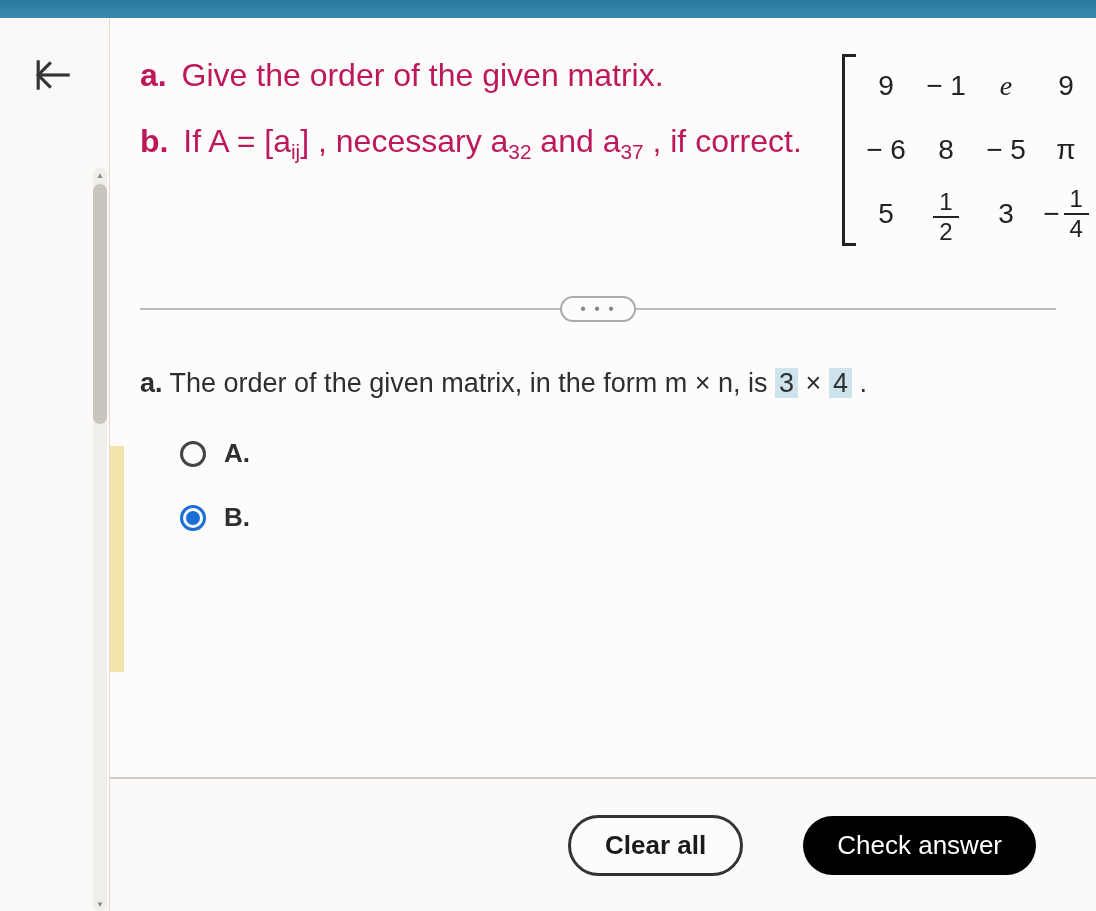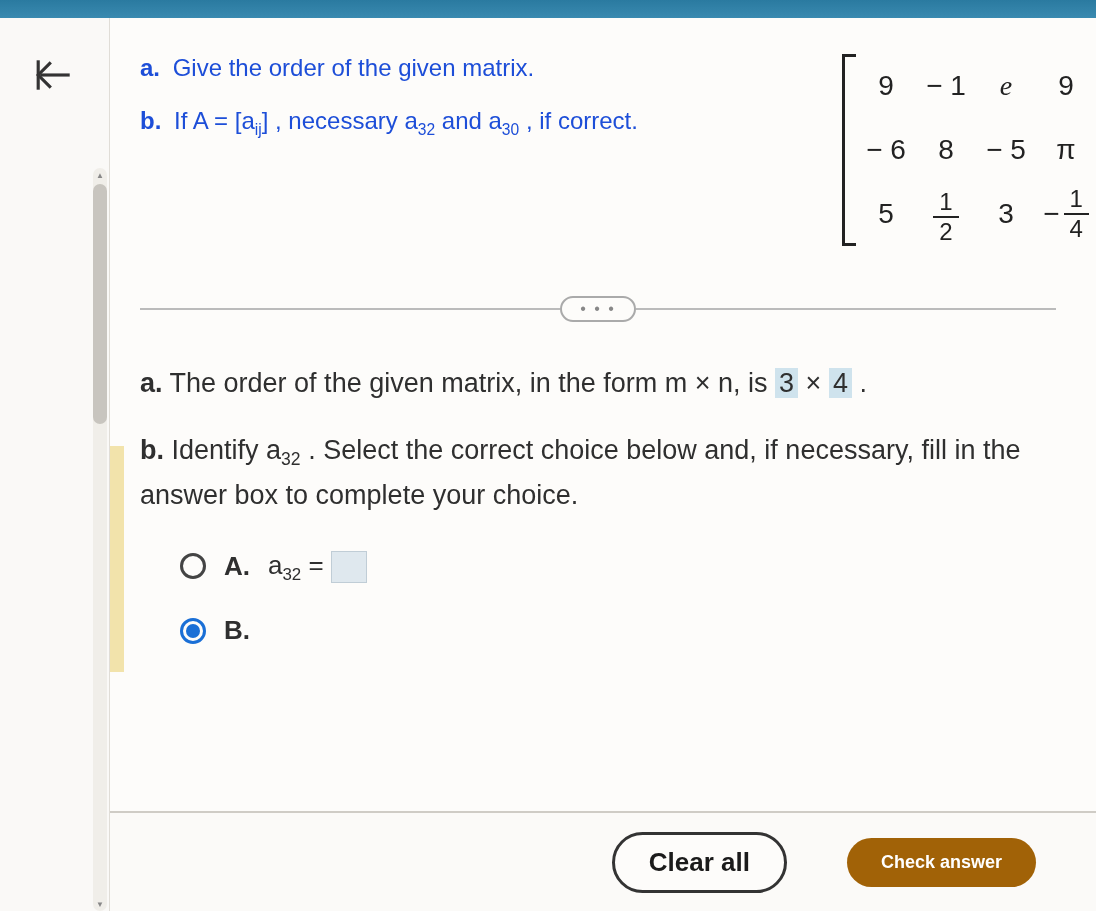--- a/index.html
+++ b/index.html
@@ -9,21 +9,21 @@
   .left-col { width: 110px; background: #faf9f7; display: flex; flex-direction: column; align-items: center; padding-top: 30px; border-right: 1px solid #e0ddd7; position: relative; }
   .back-btn { width: 54px; height: 54px; display: flex; align-items: center; justify-content: center; cursor: pointer; color: #333; }
   .back-btn svg { width: 42px; height: 42px; }
   .scroll-track { position: absolute; top: 150px; bottom: 0; right: 2px; width: 14px; background: #f0eee9; border-radius: 7px; }
   .scroll-up { position: absolute; top: 0; width: 14px; height: 14px; display: flex; align-items: center; justify-content: center; font-size: 8px; color: #888; }
   .scroll-down { position: absolute; bottom: 0; width: 14px; height: 14px; display: flex; align-items: center; justify-content: center; font-size: 8px; color: #888; }
   .scroll-thumb { position: absolute; top: 16px; width: 14px; height: 240px; background: #c8c5bf; border-radius: 7px; }
 
   .content { flex: 1; background: #fdfcfa; padding: 30px 0 0 30px; position: relative; }
   .question-top { display: flex; justify-content: space-between; align-items: flex-start; padding-right: 0; }
-  .question-text { font-size: 24px; color: #1d4ed8; line-height: 1.7; }
+  .question-text { font-size: 32px; color: #be185d; line-height: 1.7; }
   .question-text .label { font-weight: bold; margin-right: 6px; }
   .qrow { margin-bottom: 12px; }
   .sub { font-size: 0.65em; vertical-align: sub; }
 
   .matrix-wrap { display: flex; align-items: stretch; margin-right: 0; padding-top: 6px; }
   .bracket-left { width: 14px; border-left: 3px solid #222; border-top: 3px solid #222; border-bottom: 3px solid #222; border-top-right-radius: 0; }
   .matrix-grid { display: grid; grid-template-columns: repeat(4, 60px); grid-template-rows: repeat(3, 64px); align-items: center; justify-items: center; font-size: 28px; color: #222; }
   .frac { display: inline-flex; flex-direction: column; align-items: center; font-size: 24px; line-height: 1; }
   .frac .num { border-bottom: 2px solid #222; padding: 0 6px 2px 6px; }
   .frac .den { padding-top: 2px; }
@@ -39,23 +39,23 @@
   .hl { background: #cfe3ed; padding: 0 4px; }
   .choices { margin-top: 28px; padding-left: 40px; }
   .choice { display: flex; align-items: center; gap: 18px; margin-bottom: 22px; font-size: 26px; }
   .radio { width: 26px; height: 26px; border: 3px solid #444; border-radius: 50%; display: inline-flex; align-items: center; justify-content: center; flex-shrink: 0; }
   .radio.selected { border-color: #1a6fd6; }
   .radio.selected::after { content: ""; width: 14px; height: 14px; background: #1a6fd6; border-radius: 50%; }
   .choice-label { font-weight: bold; }
   .input-box { display: inline-block; width: 36px; height: 32px; background: #dfe8ee; border: 1px solid #c0cdd6; vertical-align: middle; }
   .highlight-bar { position: absolute; left: -30px; top: 84px; width: 14px; height: 226px; background: #f2e3ab; }
 
-  .footer { position: absolute; bottom: 0; left: 0; right: 0; height: 100px; background: #fbfaf8; border-top: 2px solid #cfccc6; display: flex; align-items: center; justify-content: flex-end; gap: 60px; padding-right: 60px; }
+  .footer { position: absolute; bottom: 0; left: 0; right: 0; height: 134px; background: #fbfaf8; border-top: 2px solid #cfccc6; display: flex; align-items: center; justify-content: flex-end; gap: 60px; padding-right: 60px; }
   .btn-clear { border: 3px solid #333; border-radius: 32px; padding: 12px 34px; font-size: 26px; font-weight: bold; color: #1b1b1b; background: #fdfcfa; cursor: pointer; }
-  .btn-check { border: none; border-radius: 32px; padding: 14px 34px; font-size: 18px; font-weight: bold; color: #fff; background: #a16207; cursor: pointer; }
+  .btn-check { border: none; border-radius: 32px; padding: 14px 34px; font-size: 26px; font-weight: normal; color: #fff; background: #000000; cursor: pointer; }
 </style>
 </head>
 <body>
 
 <div class="topbar"></div>
 <div class="page">
 
   <div class="left-col">
     <div class="back-btn">
       <svg viewBox="0 0 40 40">
@@ -77,21 +77,21 @@
       <div class="question-text">
         <div class="qrow">
           <span class="label">a.</span>
           <span>Give the order of the given matrix.</span>
         </div>
         <div class="qrow">
           <span class="label">b.</span>
           <span>If A = </span>
           <span>[a</span><span class="sub">ij</span><span>]</span>
           <span>, necessary a</span><span class="sub">32</span>
-          <span> and a</span><span class="sub">30</span>
+          <span> and a</span><span class="sub">37</span>
           <span>, if correct.</span>
         </div>
       </div>
 
       <div class="matrix-wrap">
         <div class="bracket-left"></div>
         <div class="matrix-grid">
           <div>9</div>
           <div>− 1</div>
           <div class="italic-e">e</div>
@@ -132,34 +132,25 @@
     <div class="answers">
       <div class="highlight-bar"></div>
       <div class="ans-row">
         <span class="label" style="font-weight:bold">a.</span>
         <span> The order of the given matrix, in the form m × n, is </span>
         <span class="hl">3</span>
         <span> × </span>
         <span class="hl">4</span>
         <span>.</span>
       </div>
-      <div class="ans-row">
-        <span class="label" style="font-weight:bold">b.</span>
-        <span> Identify a</span><span class="sub">32</span>
-        <span>. Select the correct choice below and, if necessary, fill in the answer box to complete your choice.</span>
-      </div>
 
       <div class="choices">
         <div class="choice">
           <span class="radio"></span>
           <span class="choice-label">A.</span>
-          <span>
-            <span>a</span><span class="sub">32</span><span> = </span>
-            <span class="input-box"></span>
-          </span>
         </div>
         <div class="choice">
           <span class="radio selected"></span>
           <span class="choice-label">B.</span>
         </div>
       </div>
     </div>
 
     <div class="footer">
       <button class="btn-clear">Clear all</button>

